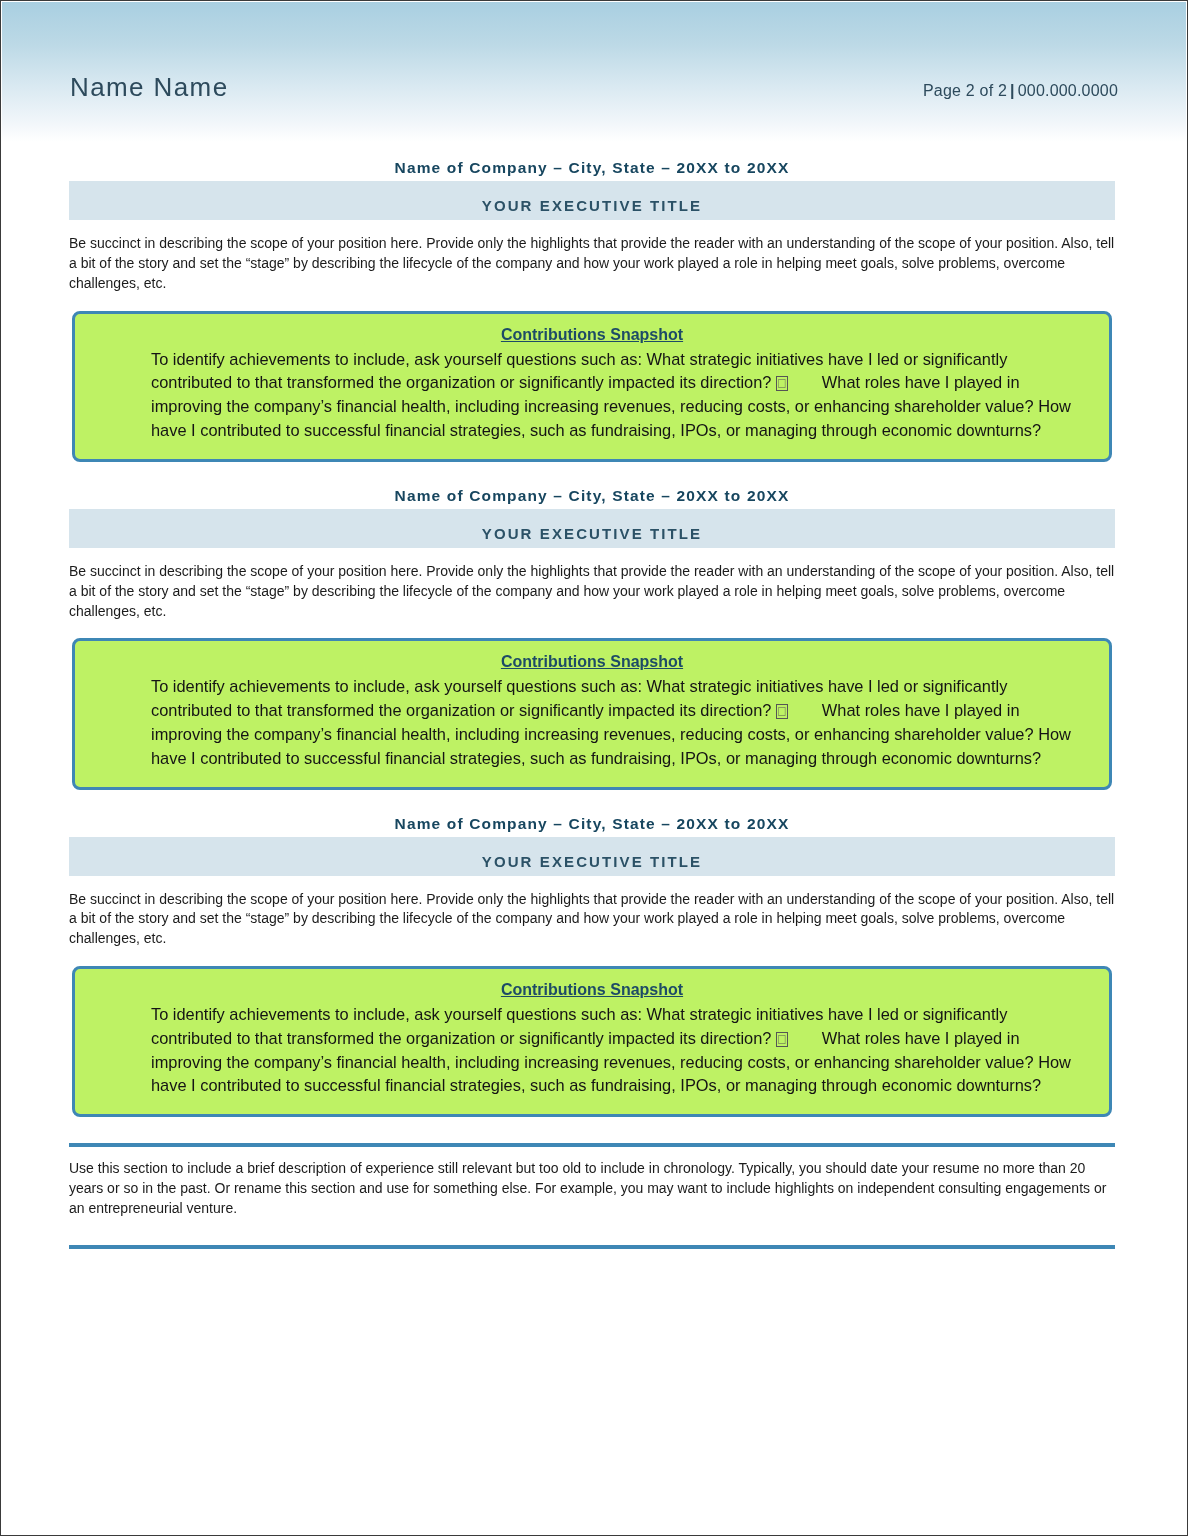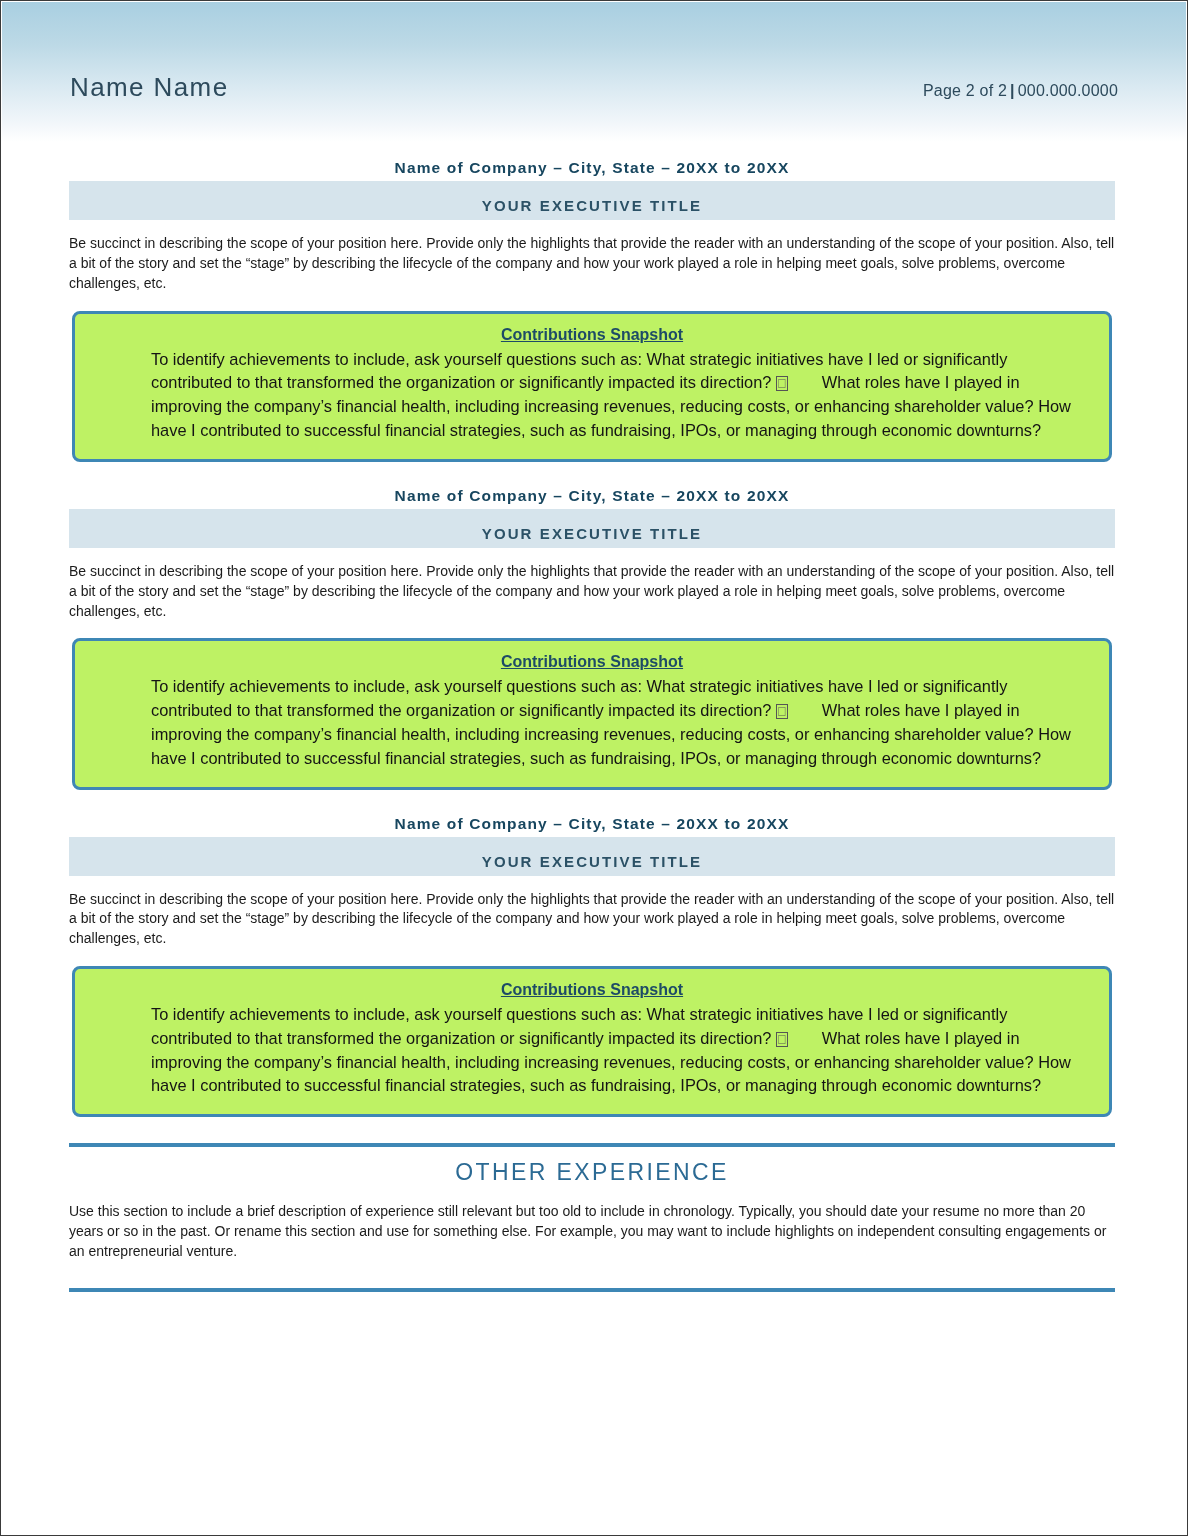--- a/index.html
+++ b/index.html
@@ -195,19 +195,18 @@
       <div class="company-line">Name of Company – City, State – 20XX to 20XX</div>
       <div class="title-band">YOUR EXECUTIVE TITLE</div>
       <p class="job-desc">Be succinct in describing the scope of your position here. Provide only the highlights that provide the reader with an understanding of the scope of your position. Also, tell a bit of the story and set the “stage” by describing the lifecycle of the company and how your work played a role in helping meet goals, solve problems, overcome challenges, etc.</p>
       <div class="snapshot">
         <div class="snapshot-title">Contributions Snapshot</div>
         <div class="snapshot-body"><span>To identify achievements to include, ask yourself questions such as: What strategic initiatives have I led or significantly contributed to that transformed the organization or significantly impacted its direction?</span> <span class="tofu">⎕</span><span class="tabgap"></span><span>What roles have I played in improving the company’s financial health, including increasing revenues, reducing costs, or enhancing shareholder value? How have I contributed to successful financial strategies, such as fundraising, IPOs, or managing through economic downturns?</span></div>
       </div>
     </div>
 
     <div class="section-rule"></div>
-    <div class="section-heading">OTHER EXPERIENCE</div>
     <p class="section-body">Use this section to include a brief description of experience still relevant but too old to include in chronology. Typically, you should date your resume no more than 20 years or so in the past. Or rename this section and use for something else. For example, you may want to include highlights on independent consulting engagements or an entrepreneurial venture.</p>
 
     <div class="section-rule"></div>
 
   </div>
 </div>
 
 </body></html>

